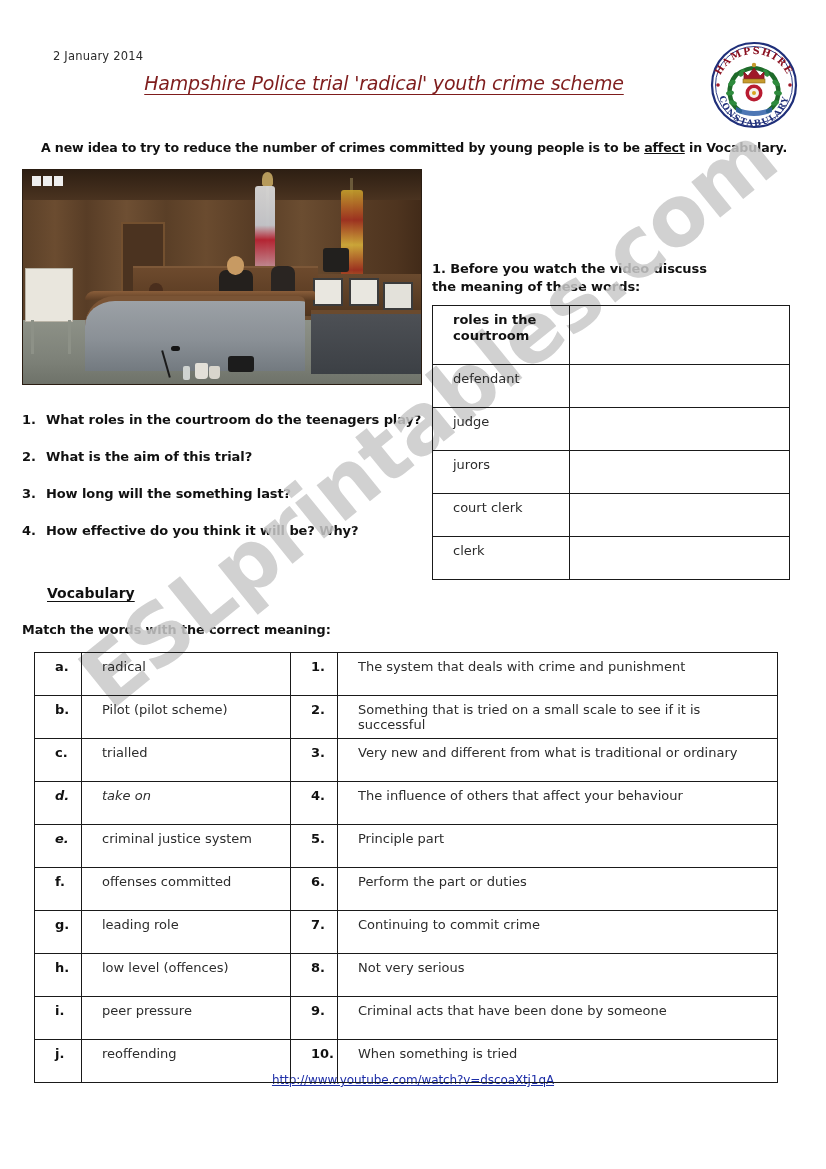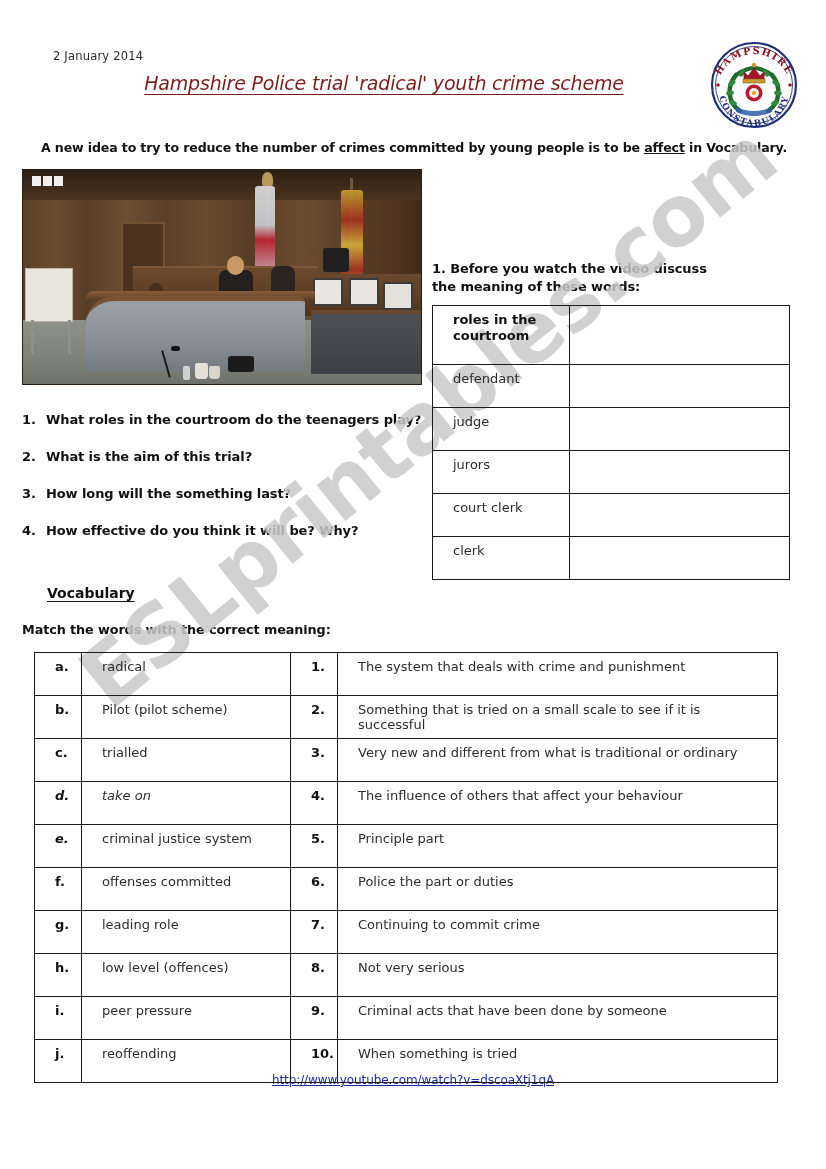--- a/index.html
+++ b/index.html
@@ -550,21 +550,21 @@
       <tr>
         <td class="k it">e.</td>
         <td class="w">criminal justice system</td>
         <td class="n">5.</td>
         <td class="d">Principle part</td>
       </tr>
       <tr>
         <td class="k">f.</td>
         <td class="w">offenses committed</td>
         <td class="n">6.</td>
-        <td class="d">Police the part or duties</td>
+        <td class="d">Perform the part or duties</td>
       </tr>
       <tr>
         <td class="k">g.</td>
         <td class="w">leading role</td>
         <td class="n">7.</td>
         <td class="d">Continuing to commit crime</td>
       </tr>
       <tr>
         <td class="k">h.</td>
         <td class="w">low level (offences)</td>

